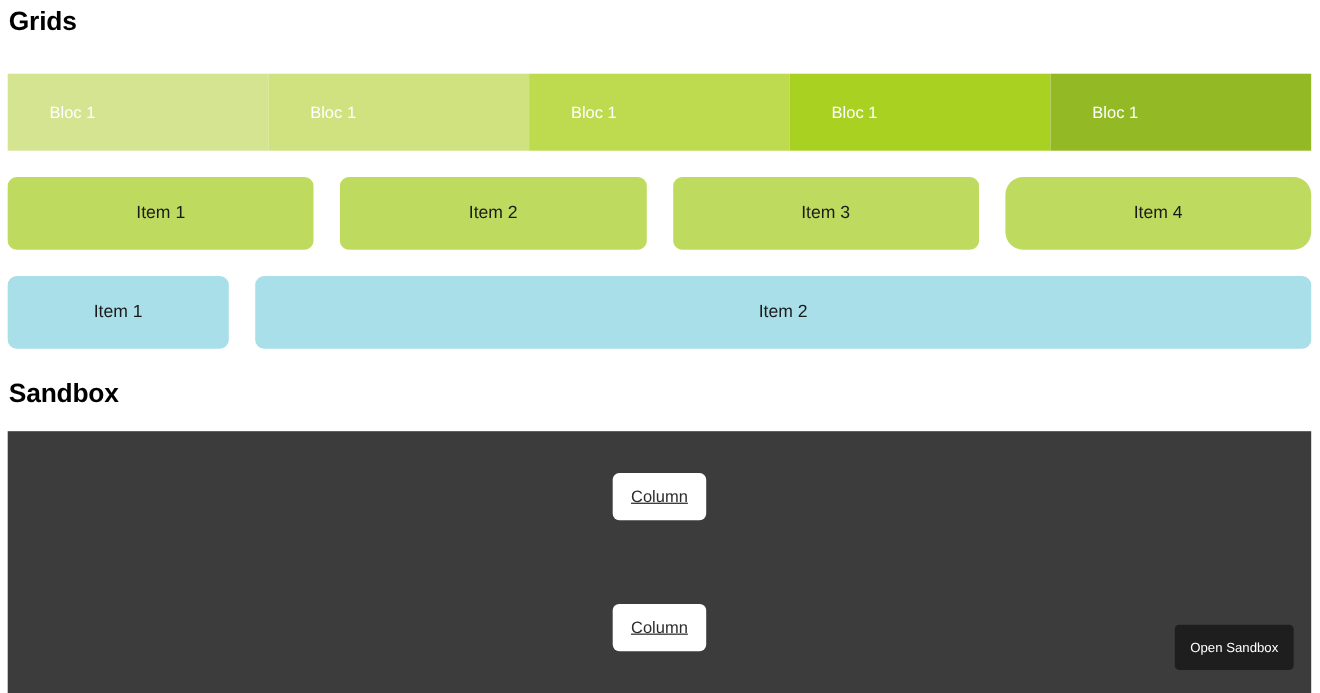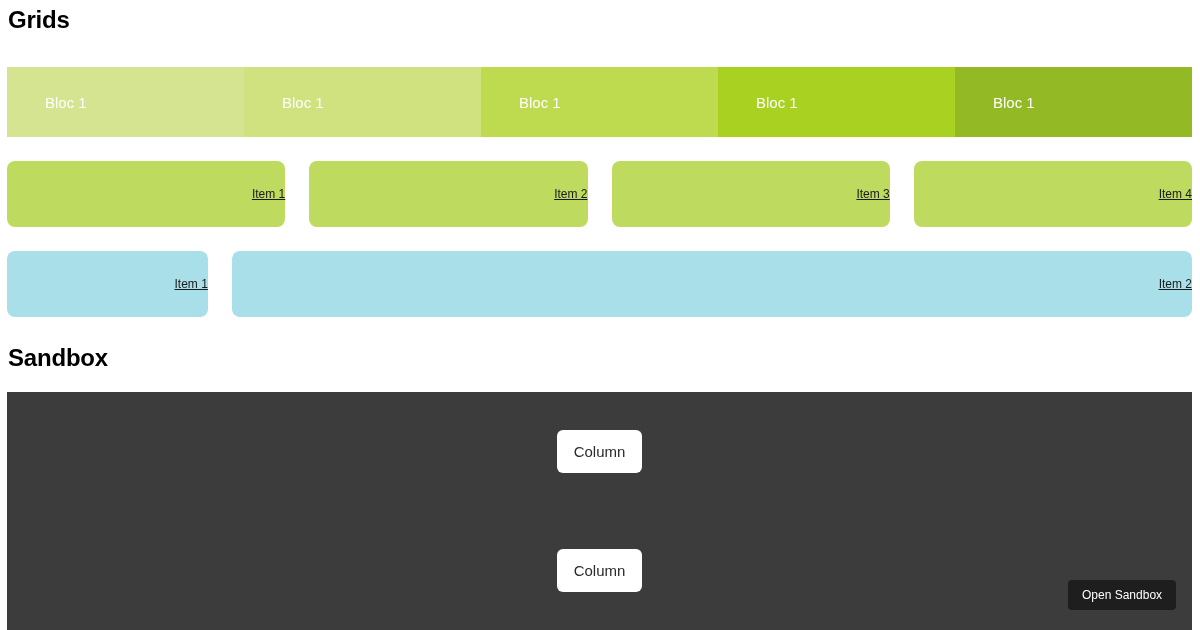--- a/index.html
+++ b/index.html
@@ -78,27 +78,26 @@
     width: 1185px;
     height: 66px;
     display: grid;
     grid-template-columns: 1fr 4.78fr;
     gap: 24px;
   }
 
   .item-cell {
     display: flex;
     align-items: center;
-    justify-content: flex-end;
+    justify-content: center;
     border-radius: 8px;
-    font-size: 12px;
+    font-size: 16px;
     line-height: 1;
     color: #1b1b1b;
     box-sizing: border-box;
-    text-decoration: underline;
   }
 
   
   .flex-container {
     position: absolute;
     left: 7px;
     top: 392px;
     width: 1185px;
     height: 238px;
     background: #3c3c3c;
@@ -120,22 +119,22 @@
     display: flex;
     align-items: center;
     justify-content: center;
     min-width: 80px;
   }
 
   
   .open-sandbox-btn {
     position: absolute;
     left: 1068px;
-    top: 580px;
-    height: 30px;
+    top: 568px;
+    height: 41px;
     padding: 0 14px;
     display: flex;
     align-items: center;
     justify-content: center;
     background: #1e1e1e;
     color: #ffffff;
     font-size: 12px;
     line-height: 1;
     border: none;
     border-radius: 4px;
@@ -172,37 +171,37 @@
   <div class="item-row-4">
     <div class="item-cell" style="background: rgb(190, 219, 95); color: rgb(27, 27, 27);">
       <span>Item 1</span>
     </div>
     <div class="item-cell" style="background: rgb(190, 219, 95); color: rgb(27, 27, 27);">
       <span>Item 2</span>
     </div>
     <div class="item-cell" style="background: rgb(190, 219, 95); color: rgb(27, 27, 27);">
       <span>Item 3</span>
     </div>
-    <div class="item-cell" style="background: rgb(190, 219, 95); color: rgb(27, 27, 27);">
+    <div class="item-cell" style="background: rgb(190, 219, 95); color: rgb(27, 27, 27); border-radius: 16px;">
       <span>Item 4</span>
     </div>
   </div>
 
   <div class="item-row-2">
     <div class="item-cell" style="background: rgb(169, 223, 232); color: rgb(27, 27, 27);">
       <span>Item 1</span>
     </div>
     <div class="item-cell" style="background: rgb(169, 223, 232); color: rgb(27, 27, 27);">
       <span>Item 2</span>
     </div>
   </div>
 
   <h2 class="section-heading" id="heading-flexbox">Sandbox</h2>
 
-  <div class="flex-container" style="background: rgb(60, 60, 60);">
+  <div class="flex-container" style="background: rgb(60, 60, 60); text-decoration: underline;">
     <div class="flex-column-box">
       <span>Column</span>
     </div>
     <div class="flex-column-box">
       <span>Column</span>
     </div>
   </div>
 
   <button class="open-sandbox-btn" style="background: rgb(30, 30, 30); color: rgb(255, 255, 255);">Open Sandbox</button>
 

